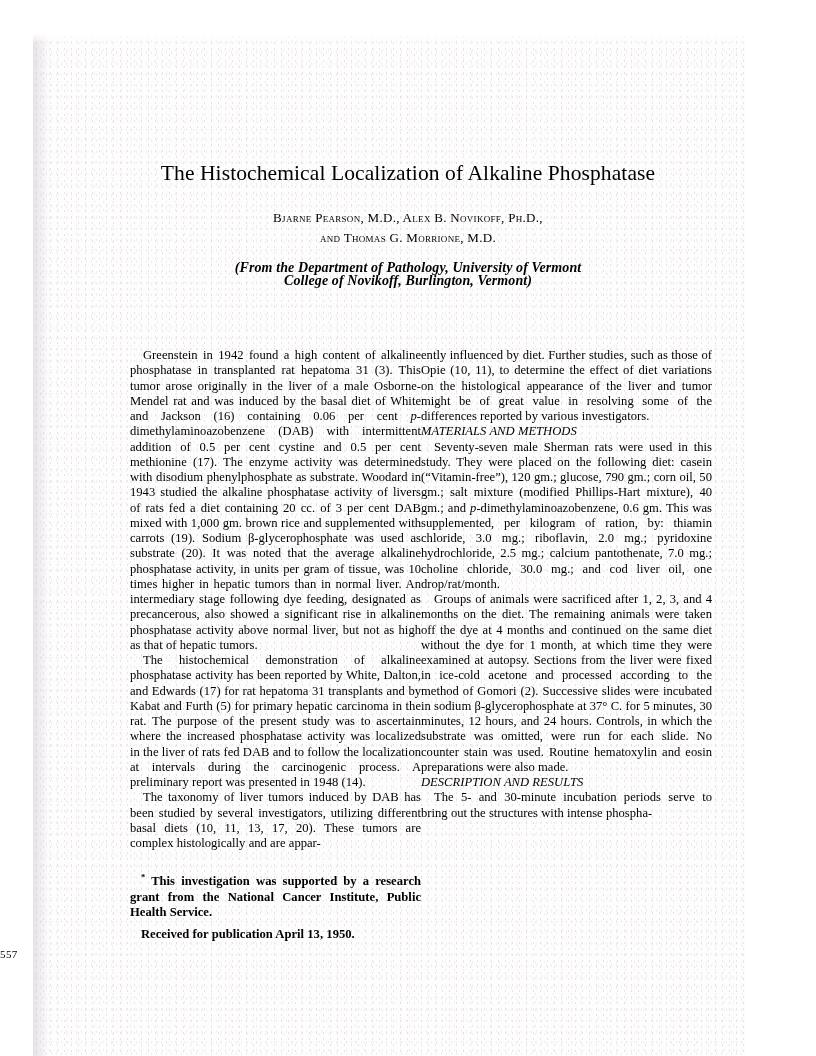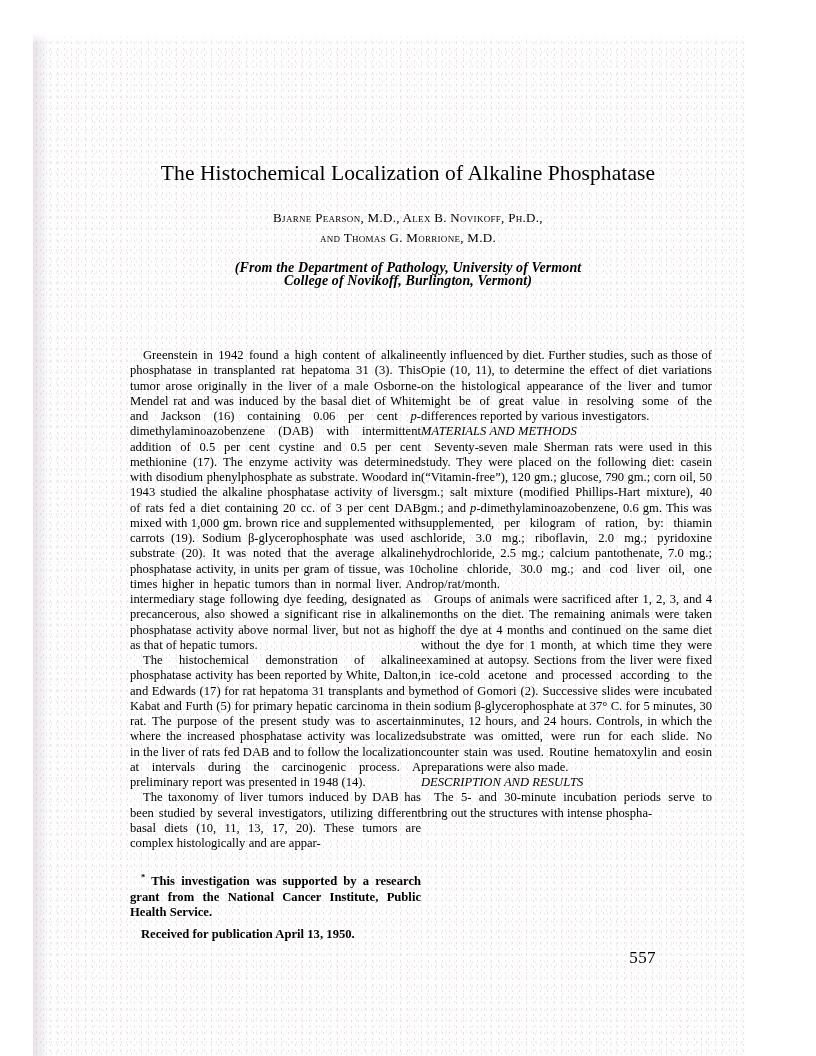--- a/index.html
+++ b/index.html
@@ -165,22 +165,22 @@
   .footnote.first { text-indent: 11px; margin-top: 13px; }
   .footnote.second { text-indent: 11px; margin-top: 7px; text-align: left; }
   .fn-star { vertical-align: super; font-size: 8.5px; line-height: 0; }
 
   
   .page-number {
     position: absolute;
     left: 0;
     top: 948px;
     width: 656px;
-    text-align: right;
-    font-size: 17px;
+    text-align: left;
+    font-size: 11px;
     letter-spacing: 0.4px;
   }
 </style>
 </head>
 <body>
 
 <div id="page">
 
   <div id="scan"></div>
   <div id="scan-gutter"></div>

